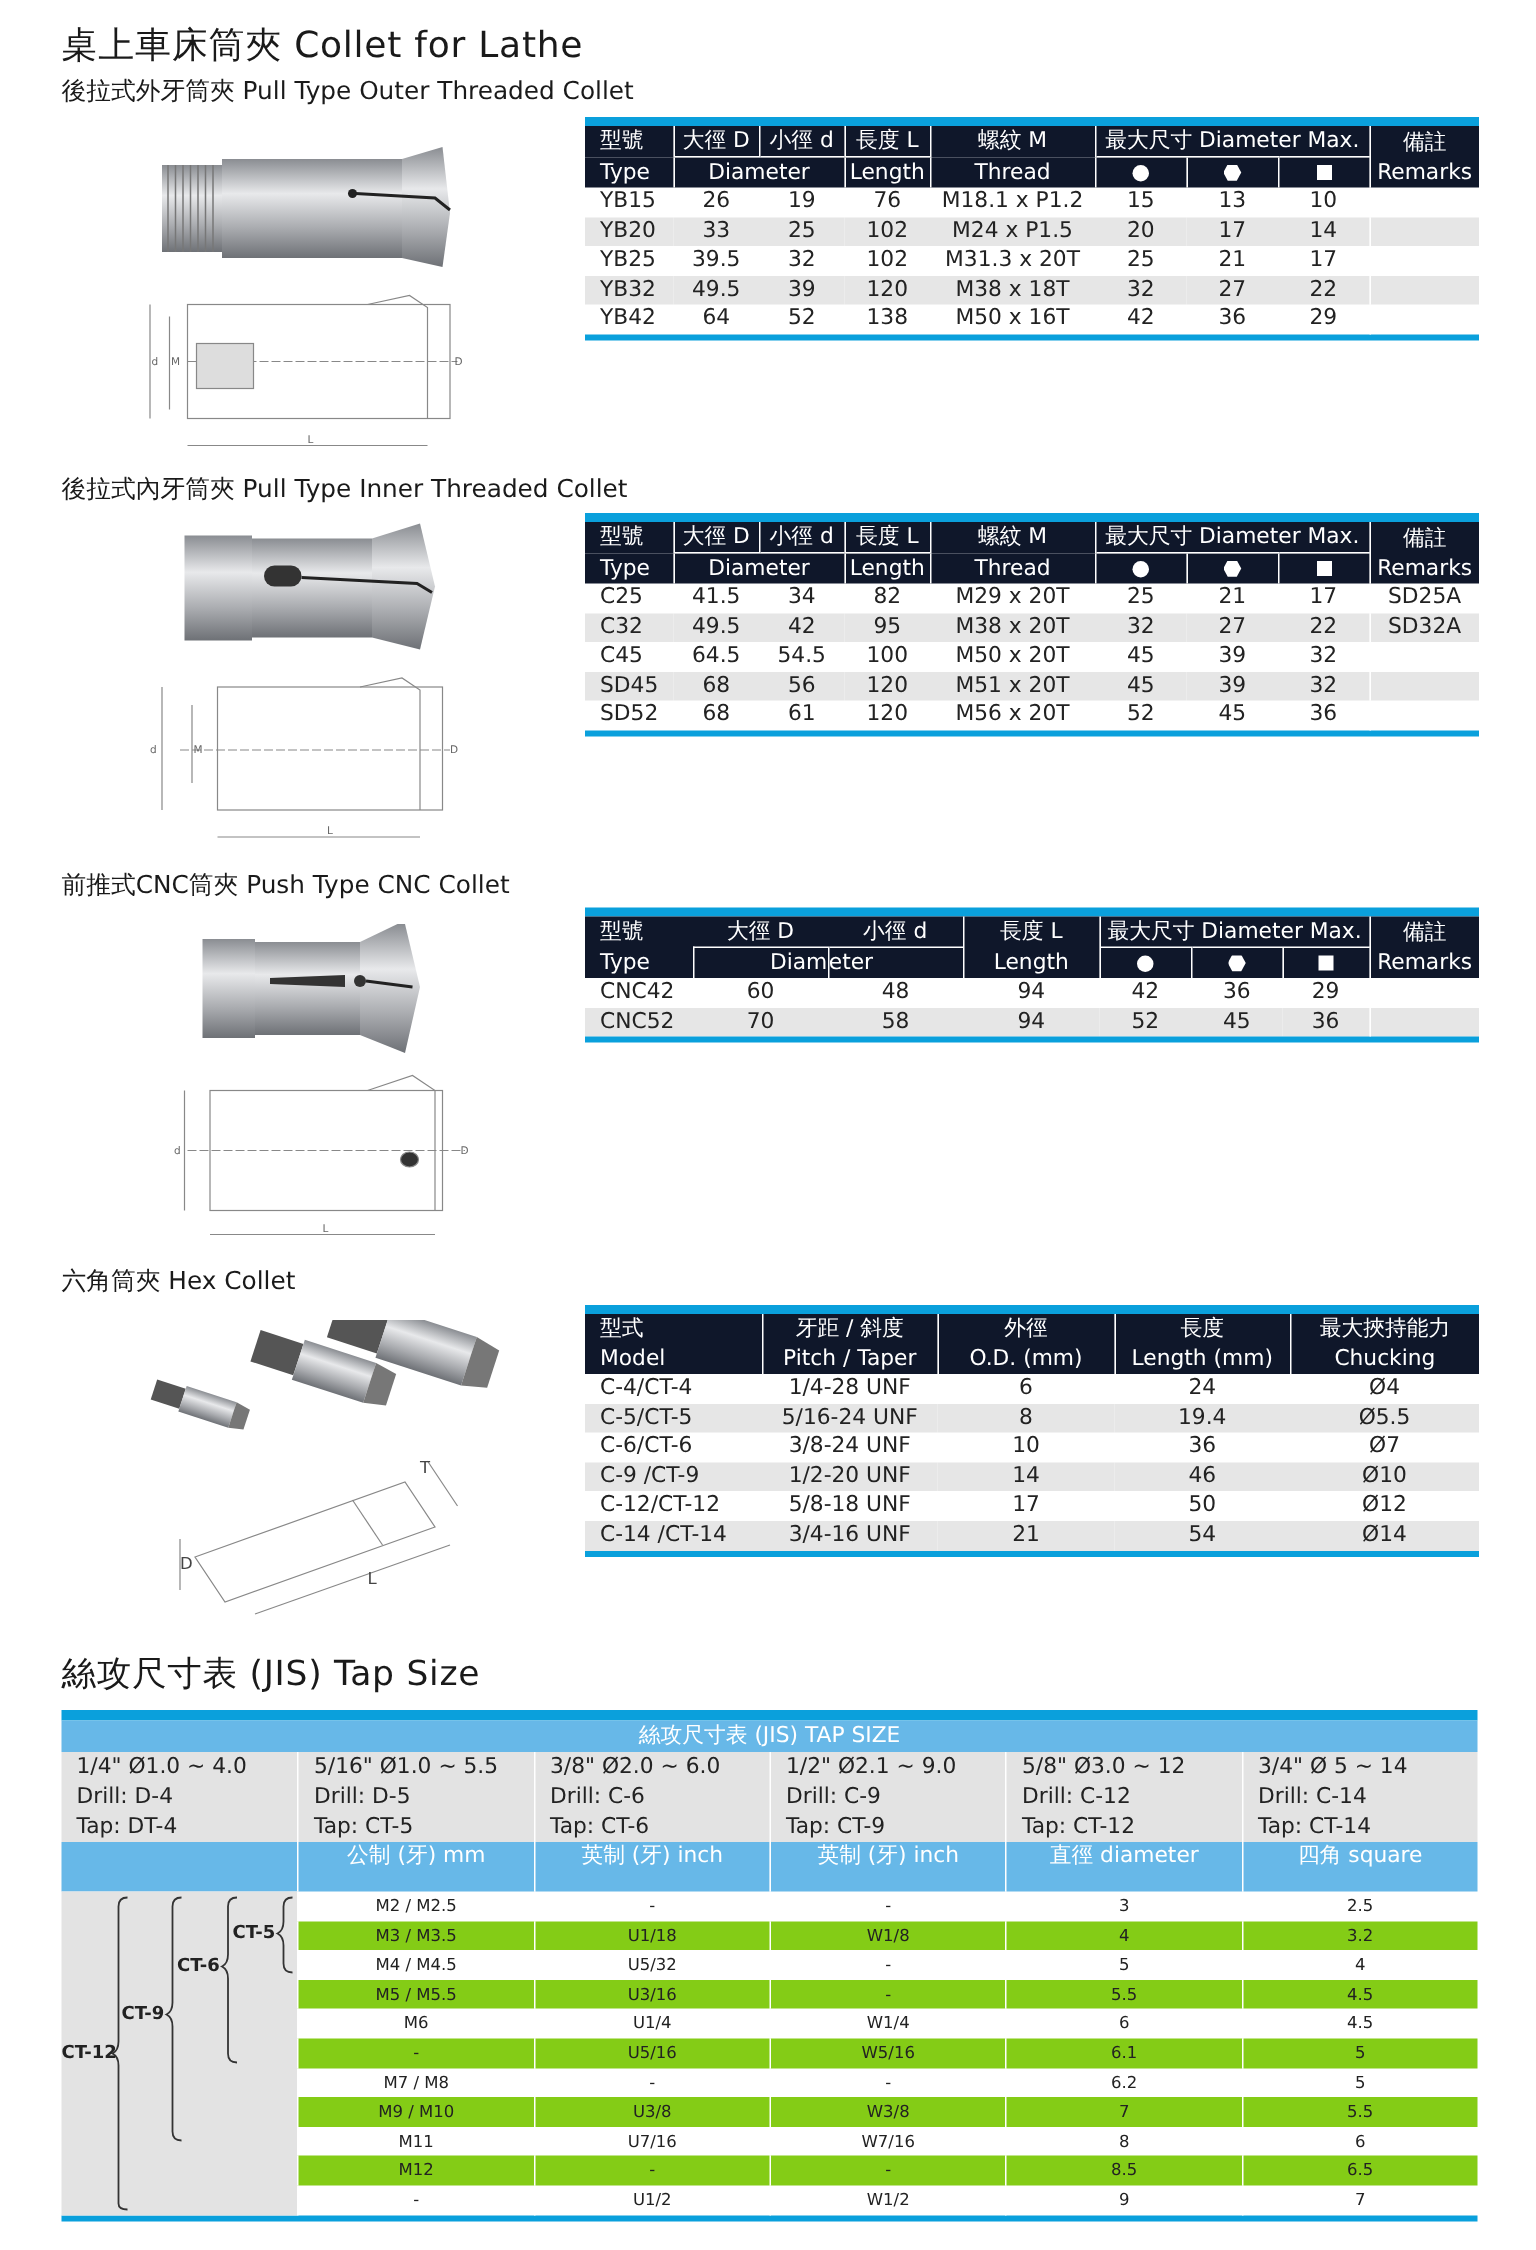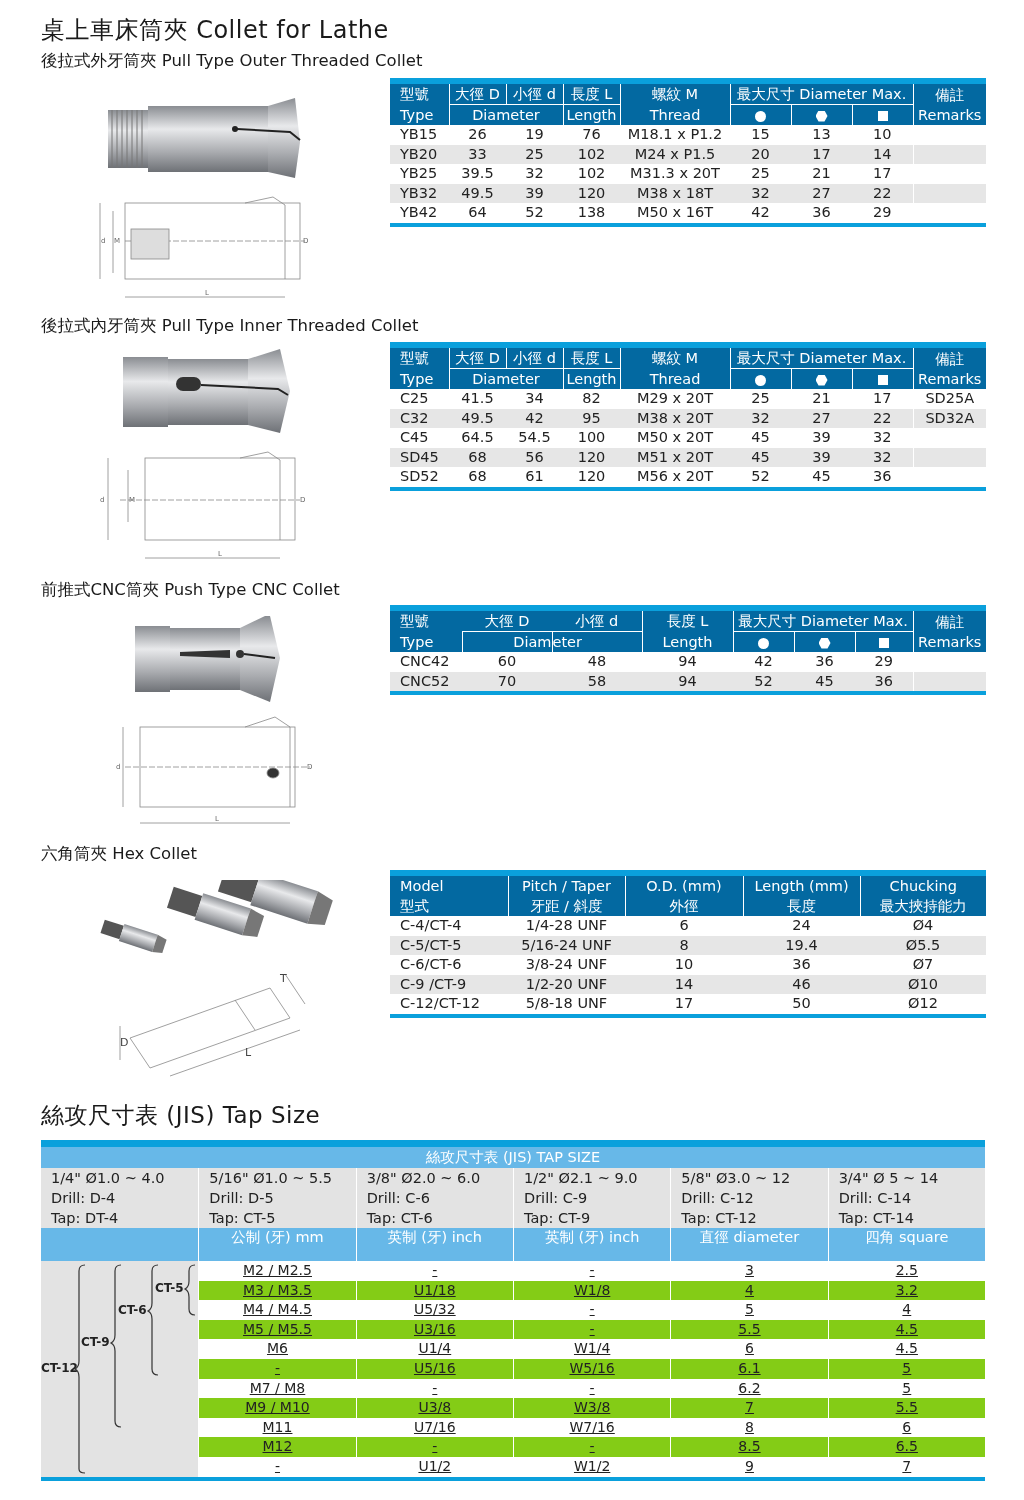--- a/index.html
+++ b/index.html
@@ -3,21 +3,21 @@
 <meta charset="utf-8">
 <style>
   html,body{margin:0;padding:0;background:#fff;}
   body{width:1024px;height:1500px;position:relative;font-family:"DejaVu Sans","Liberation Sans",sans-serif;color:#222;overflow:hidden;}
   .abs{position:absolute;}
   .main-title{left:41px;top:14px;font-size:24px;font-weight:normal;color:#1a1a1a;letter-spacing:0.5px;}
   .sec-title{font-size:16.5px;color:#1a1a1a;white-space:nowrap;}
   .tap-title{left:41px;top:1100px;font-size:23px;color:#1a1a1a;letter-spacing:0.5px;}
 
   table.spec{position:absolute;border-collapse:collapse;table-layout:fixed;font-size:14.5px;}
-  table.spec th{background:#0369a1;color:#fff;font-weight:normal;padding:0;line-height:20px;border-left:1px solid #fff;}
+  table.spec th{background:#0f172a;color:#fff;font-weight:normal;padding:0;line-height:20px;border-left:1px solid #fff;}
   table.spec th:first-child{border-left:none;}
   table.spec .topbar td{height:6px;background:#0aa0dc;padding:0;border:none;}
   table.spec .botbar td{height:4px;background:#0aa0dc;padding:0;border:none;}
   table.spec td{padding:0;height:19.6px;line-height:19.6px;text-align:center;white-space:nowrap;}
   table.spec tr.alt td{background:#e6e6e6;}
   table.spec td.type{text-align:left;padding-left:10px;}
   table.spec td.sep{border-left:1px solid #fff;}
   .th-left{text-align:left;padding-left:10px !important;}
   .th-sub{border-top:1px solid #fff;}
   .shape-circle{display:inline-block;width:11px;height:11px;border-radius:50%;background:#fff;vertical-align:middle;}
@@ -30,21 +30,21 @@
   .tap .caption{height:21px;background:#67b8e8;color:#fff;text-align:center;font-size:14.5px;line-height:21px;}
   .tap .groups{display:flex;background:#e3e3e3;height:60px;}
   .tap .grp{flex:0 0 157.33px;box-sizing:border-box;padding-left:10px;font-size:14.5px;line-height:20px;border-left:1px solid #fff;}
   .tap .grp:first-child{border-left:none;}
   .tap .hdr{display:flex;height:33px;}
   .tap .hdr div{flex:1;background:#67b8e8;color:#fff;text-align:center;font-size:14.5px;line-height:19px;border-left:1px solid #fff;}
   .tap .hdr div.blank{flex:0 0 157.33px;border-left:none;background:#67b8e8;}
   .tap .body{display:flex;position:relative;}
   .tap .bracketcol{flex:0 0 157.33px;background:#e3e3e3;position:relative;height:216px;}
   .tap .rows{flex:1;}
-  .tap .row{display:flex;height:19.6px;line-height:19.6px;font-size:14px;text-decoration:underline;}
+  .tap .row{display:flex;height:19.6px;line-height:19.6px;font-size:11px;}
   .tap .row.alt{background:#84cc16;}
   .tap .row div{flex:1;text-align:center;border-left:1px solid #fff;}
   .tap .bot{height:4px;background:#0aa0dc;}
   .brk-label{position:absolute;font-size:12px;font-weight:bold;color:#222;}
   .img-box{position:absolute;}
 </style>
 </head>
 <body>
 
 <div class="abs main-title">桌上車床筒夾 Collet for Lathe</div>
@@ -433,34 +433,34 @@
       <col style="width:117px">
       <col style="width:118px">
       <col style="width:117px">
       <col style="width:126px">
     </colgroup>
   <tbody>
       <tr class="topbar">
         <td colspan="5"></td>
       </tr>
   <tr>
+    <th class="th-left">型式</th>
+    <th>牙距 / 斜度</th>
+    <th>外徑</th>
+    <th>長度</th>
+    <th>最大挾持能力</th>
+  </tr>
+  <tr>
     <th class="th-left">Model</th>
     <th>Pitch / Taper</th>
     <th>O.D. (mm)</th>
     <th>Length (mm)</th>
     <th>Chucking</th>
   </tr>
   <tr>
-    <th class="th-left">型式</th>
-    <th>牙距 / 斜度</th>
-    <th>外徑</th>
-    <th>長度</th>
-    <th>最大挾持能力</th>
-  </tr>
-  <tr>
         <td class="type">C-4/CT-4</td>
         <td>1/4-28 UNF</td>
         <td>6</td>
         <td>24</td>
         <td>Ø4</td>
       </tr>
   <tr class="alt">
         <td class="type">C-5/CT-5</td>
         <td>5/16-24 UNF</td>
         <td>8</td>
@@ -480,20 +480,27 @@
         <td>14</td>
         <td>46</td>
         <td>Ø10</td>
       </tr>
   <tr>
         <td class="type">C-12/CT-12</td>
         <td>5/8-18 UNF</td>
         <td>17</td>
         <td>50</td>
         <td>Ø12</td>
+      </tr>
+  <tr class="alt">
+        <td class="type">C-14 /CT-14</td>
+        <td>3/4-16 UNF</td>
+        <td>21</td>
+        <td>54</td>
+        <td>Ø14</td>
       </tr>
   <tr class="botbar">
         <td colspan="5"></td>
       </tr>
 </tbody>
   </table>
 
 <div class="abs tap-title">絲攻尺寸表 (JIS) Tap Size</div>
 
 <div class="tap">

